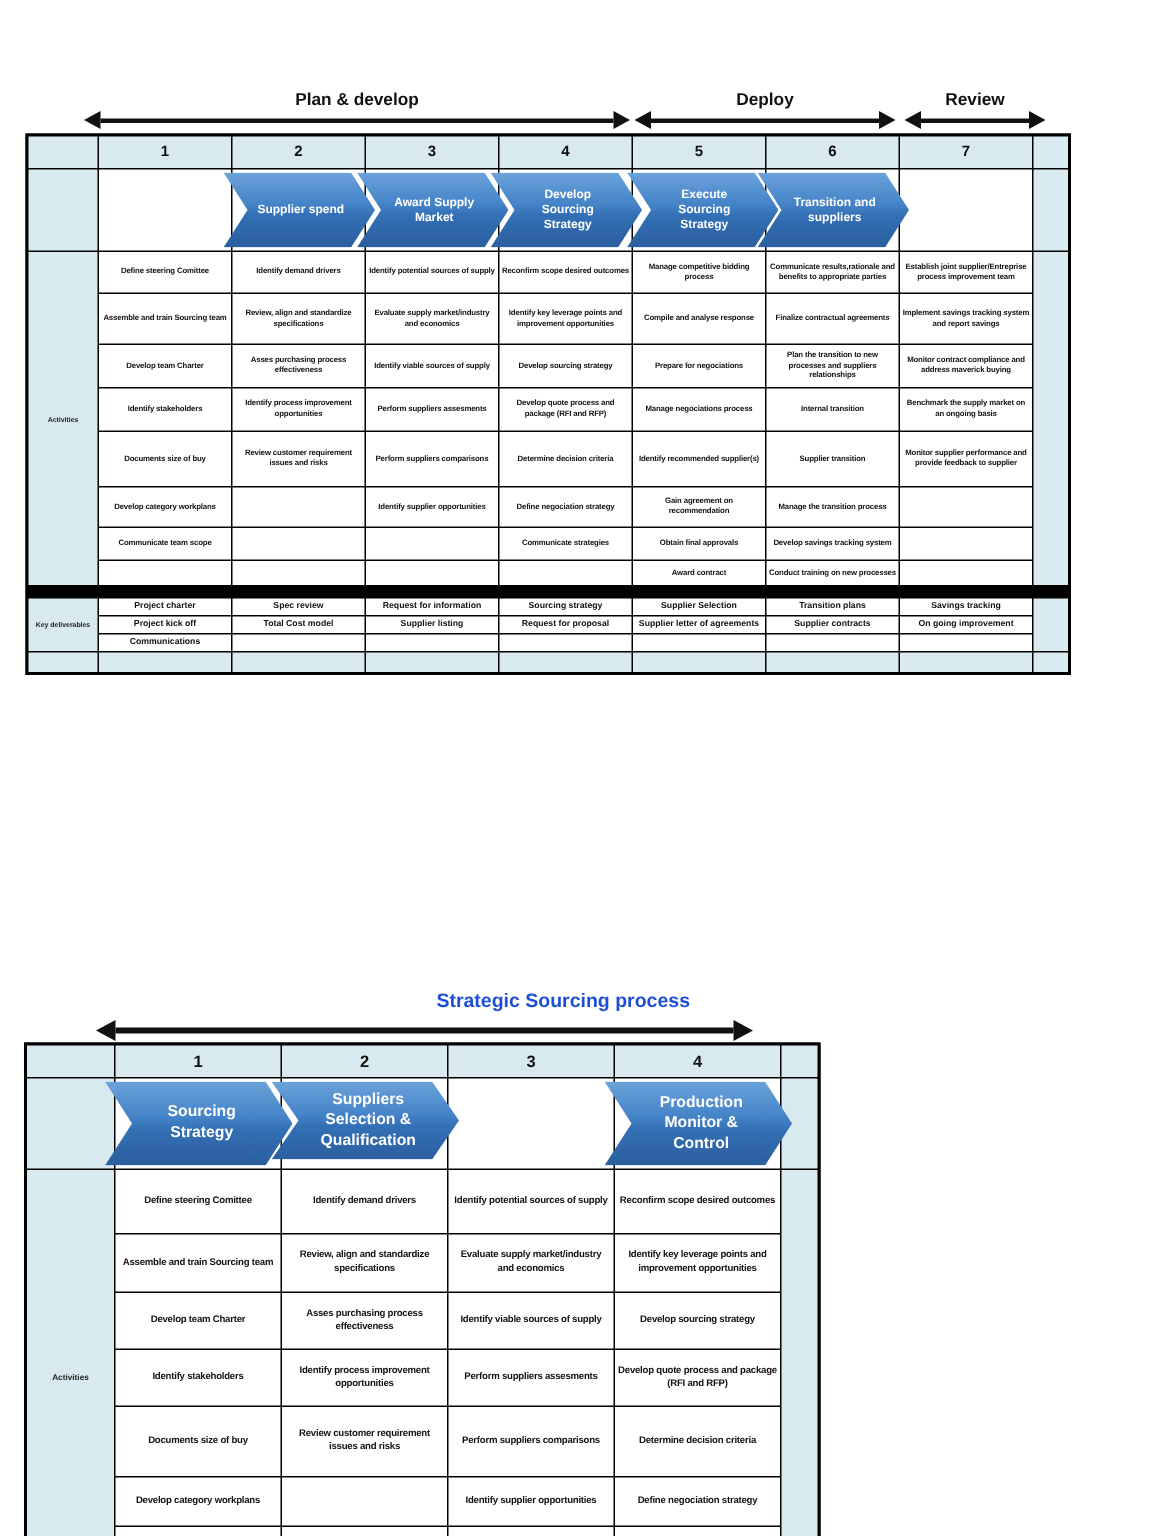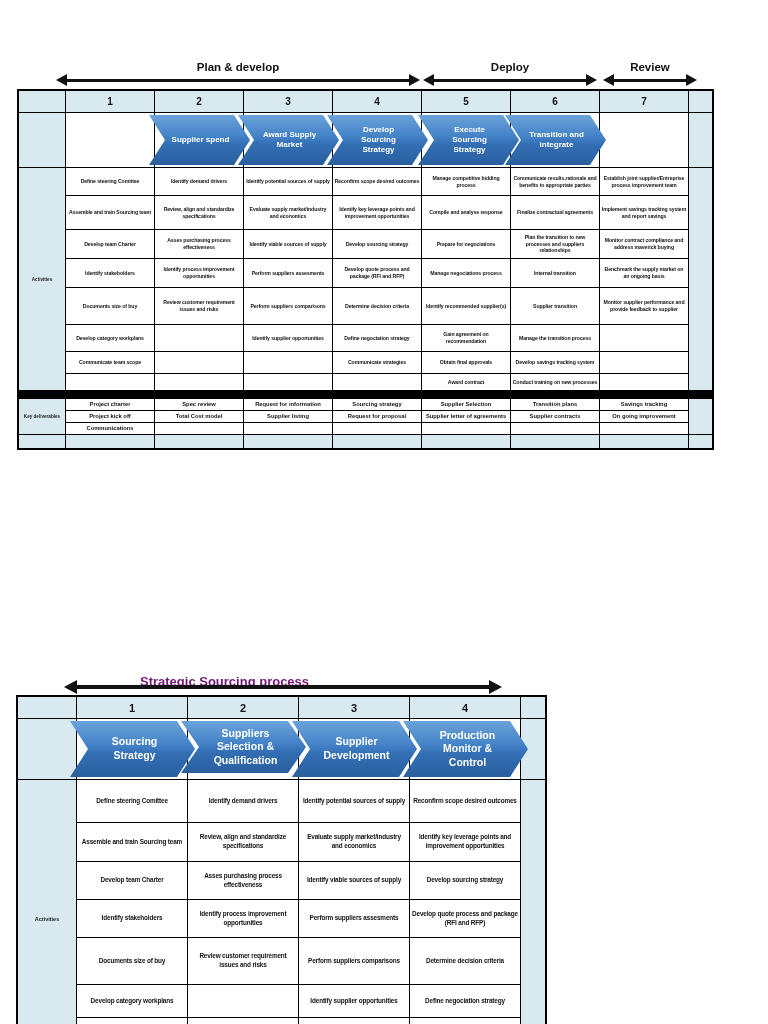--- a/index.html
+++ b/index.html
@@ -1,21 +1,21 @@
 <!DOCTYPE html>
 <html><head>
 <meta charset="utf-8">
 <style>
   html,body{margin:0;padding:0;background:#fff;}
   .page{position:relative;width:768px;height:1024px;overflow:hidden;background:#fff;
         font-family:"Liberation Sans",sans-serif;color:#111;}
   
   .phase-label{position:absolute;font-weight:700;font-size:11.5px;text-align:center;color:#111;}
-  .t2title{position:absolute;left:140px;top:659px;width:320px;text-align:left;
-           font-weight:700;font-size:13px;color:#701a75;margin-top:15px;}
+  .t2title{position:absolute;left:140px;top:659px;width:320px;text-align:right;
+           font-weight:700;font-size:13px;color:#1d4ed8;}
   .harrow{position:absolute;height:2.5px;background:#111;}
   .harrow::before,.harrow::after{content:"";position:absolute;top:50%;transform:translateY(-50%);
         border-style:solid;border-color:transparent;}
   .harrow::before{left:-11px;border-width:6px 11px 6px 0;border-right-color:#111;}
   .harrow::after{right:-11px;border-width:6px 0 6px 11px;border-left-color:#111;}
   .harrow.big{height:3.5px;}
   .harrow.big::before{left:-13px;border-width:7px 13px 7px 0;border-right-color:#111;}
   .harrow.big::after{right:-13px;border-width:7px 0 7px 13px;border-left-color:#111;}
   #pa1{left:67px;top:79px;width:342px;}
   #pa2{left:434px;top:79px;width:152px;}
@@ -71,21 +71,21 @@
       <div class="cell white" style="left: 225px; top: 22px; width: 88px; height: 54px;"></div>
       <div class="cell white" style="left: 314px; top: 22px; width: 88px; height: 54px;"></div>
       <div class="cell white" style="left: 403px; top: 22px; width: 88px; height: 54px;"></div>
       <div class="cell white" style="left: 492px; top: 22px; width: 88px; height: 54px;"></div>
       <div class="cell white" style="left: 581px; top: 22px; width: 88px; height: 54px;"></div>
       <div class="cell blue" style="left: 670px; top: 22px; width: 23px; height: 54px;"></div>
       <div class="chev c1" style="left: 130px; top: 24px; width: 101px; height: 50px; --d: 16px;">Supplier spend</div>
       <div class="chev c1" style="left: 219px; top: 24px; width: 101px; height: 50px; --d: 16px;">Award Supply Market</div>
       <div class="chev c1" style="left: 308px; top: 24px; width: 101px; height: 50px; --d: 16px;">Develop Sourcing Strategy</div>
       <div class="chev c1" style="left: 399px; top: 24px; width: 101px; height: 50px; --d: 16px;">Execute Sourcing Strategy</div>
-      <div class="chev c1" style="left: 486px; top: 24px; width: 101px; height: 50px; --d: 16px;">Transition and integrate</div>
+      <div class="chev c1" style="left: 486px; top: 24px; width: 101px; height: 50px; --d: 16px;">Transition and suppliers</div>
       <div class="cell blue lab" style="left: 0px; top: 77px; width: 46px; height: 222px;">Activities</div>
       <div class="cell blue" style="left: 670px; top: 77px; width: 23px; height: 222px;"></div>
       <div class="cell white act" style="left: 47px; top: 77px; width: 88px; height: 27px;">Define steering Comittee</div>
       <div class="cell white act" style="left: 136px; top: 77px; width: 88px; height: 27px;">Identify demand drivers</div>
       <div class="cell white act" style="left: 225px; top: 77px; width: 88px; height: 27px;">Identify potential sources of supply</div>
       <div class="cell white act" style="left: 314px; top: 77px; width: 88px; height: 27px;">Reconfirm scope desired outcomes</div>
       <div class="cell white act" style="left: 403px; top: 77px; width: 88px; height: 27px;">Manage competitive bidding process</div>
       <div class="cell white act" style="left: 492px; top: 77px; width: 88px; height: 27px;">Communicate results,rationale and benefits to appropriate parties</div>
       <div class="cell white act" style="left: 581px; top: 77px; width: 88px; height: 27px;">Establish joint supplier/Entreprise process improvement team</div>
       <div class="cell white act" style="left: 47px; top: 105px; width: 88px; height: 33px;">Assemble and train Sourcing team</div>
@@ -182,21 +182,20 @@
       <div class="cell blue num" style="left: 392px; top: 0px; width: 110px; height: 21px;">4</div>
       <div class="cell blue num" style="left: 503px; top: 0px; width: 24px; height: 21px;"></div>
       <div class="cell blue" style="left: 0px; top: 22px; width: 58px; height: 60px;"></div>
       <div class="cell white" style="left: 59px; top: 22px; width: 110px; height: 60px;"></div>
       <div class="cell white" style="left: 170px; top: 22px; width: 110px; height: 60px;"></div>
       <div class="cell white" style="left: 281px; top: 22px; width: 110px; height: 60px;"></div>
       <div class="cell white" style="left: 392px; top: 22px; width: 110px; height: 60px;"></div>
       <div class="cell blue" style="left: 503px; top: 22px; width: 24px; height: 60px;"></div>
       <div class="chev c2" style="left: 52px; top: 24px; width: 125px; height: 56px; --d: 18px;">Sourcing Strategy</div>
       <div class="chev c2" style="left: 163px; top: 24px; width: 125px; height: 52px; --d: 18px;">Suppliers Selection &amp; Qualification</div>
-      <div class="chev c2" style="left: 274px; top: 24px; width: 125px; height: 56px; --d: 18px;">Supplier Development</div>
       <div class="chev c2" style="left: 385px; top: 24px; width: 125px; height: 56px; --d: 18px;">Production Monitor &amp; Control</div>
       <div class="cell blue lab" style="left: 0px; top: 83px; width: 58px; height: 278px;">Activities</div>
       <div class="cell blue" style="left: 503px; top: 83px; width: 24px; height: 278px;"></div>
       <div class="cell white act" style="left: 59px; top: 83px; width: 110px; height: 42px;">Define steering Comittee</div>
       <div class="cell white act" style="left: 170px; top: 83px; width: 110px; height: 42px;">Identify demand drivers</div>
       <div class="cell white act" style="left: 281px; top: 83px; width: 110px; height: 42px;">Identify potential sources of supply</div>
       <div class="cell white act" style="left: 392px; top: 83px; width: 110px; height: 42px;">Reconfirm scope desired outcomes</div>
       <div class="cell white act" style="left: 59px; top: 126px; width: 110px; height: 38px;">Assemble and train Sourcing team</div>
       <div class="cell white act" style="left: 170px; top: 126px; width: 110px; height: 38px;">Review, align and standardize specifications</div>
       <div class="cell white act" style="left: 281px; top: 126px; width: 110px; height: 38px;">Evaluate supply market/industry and economics</div>

